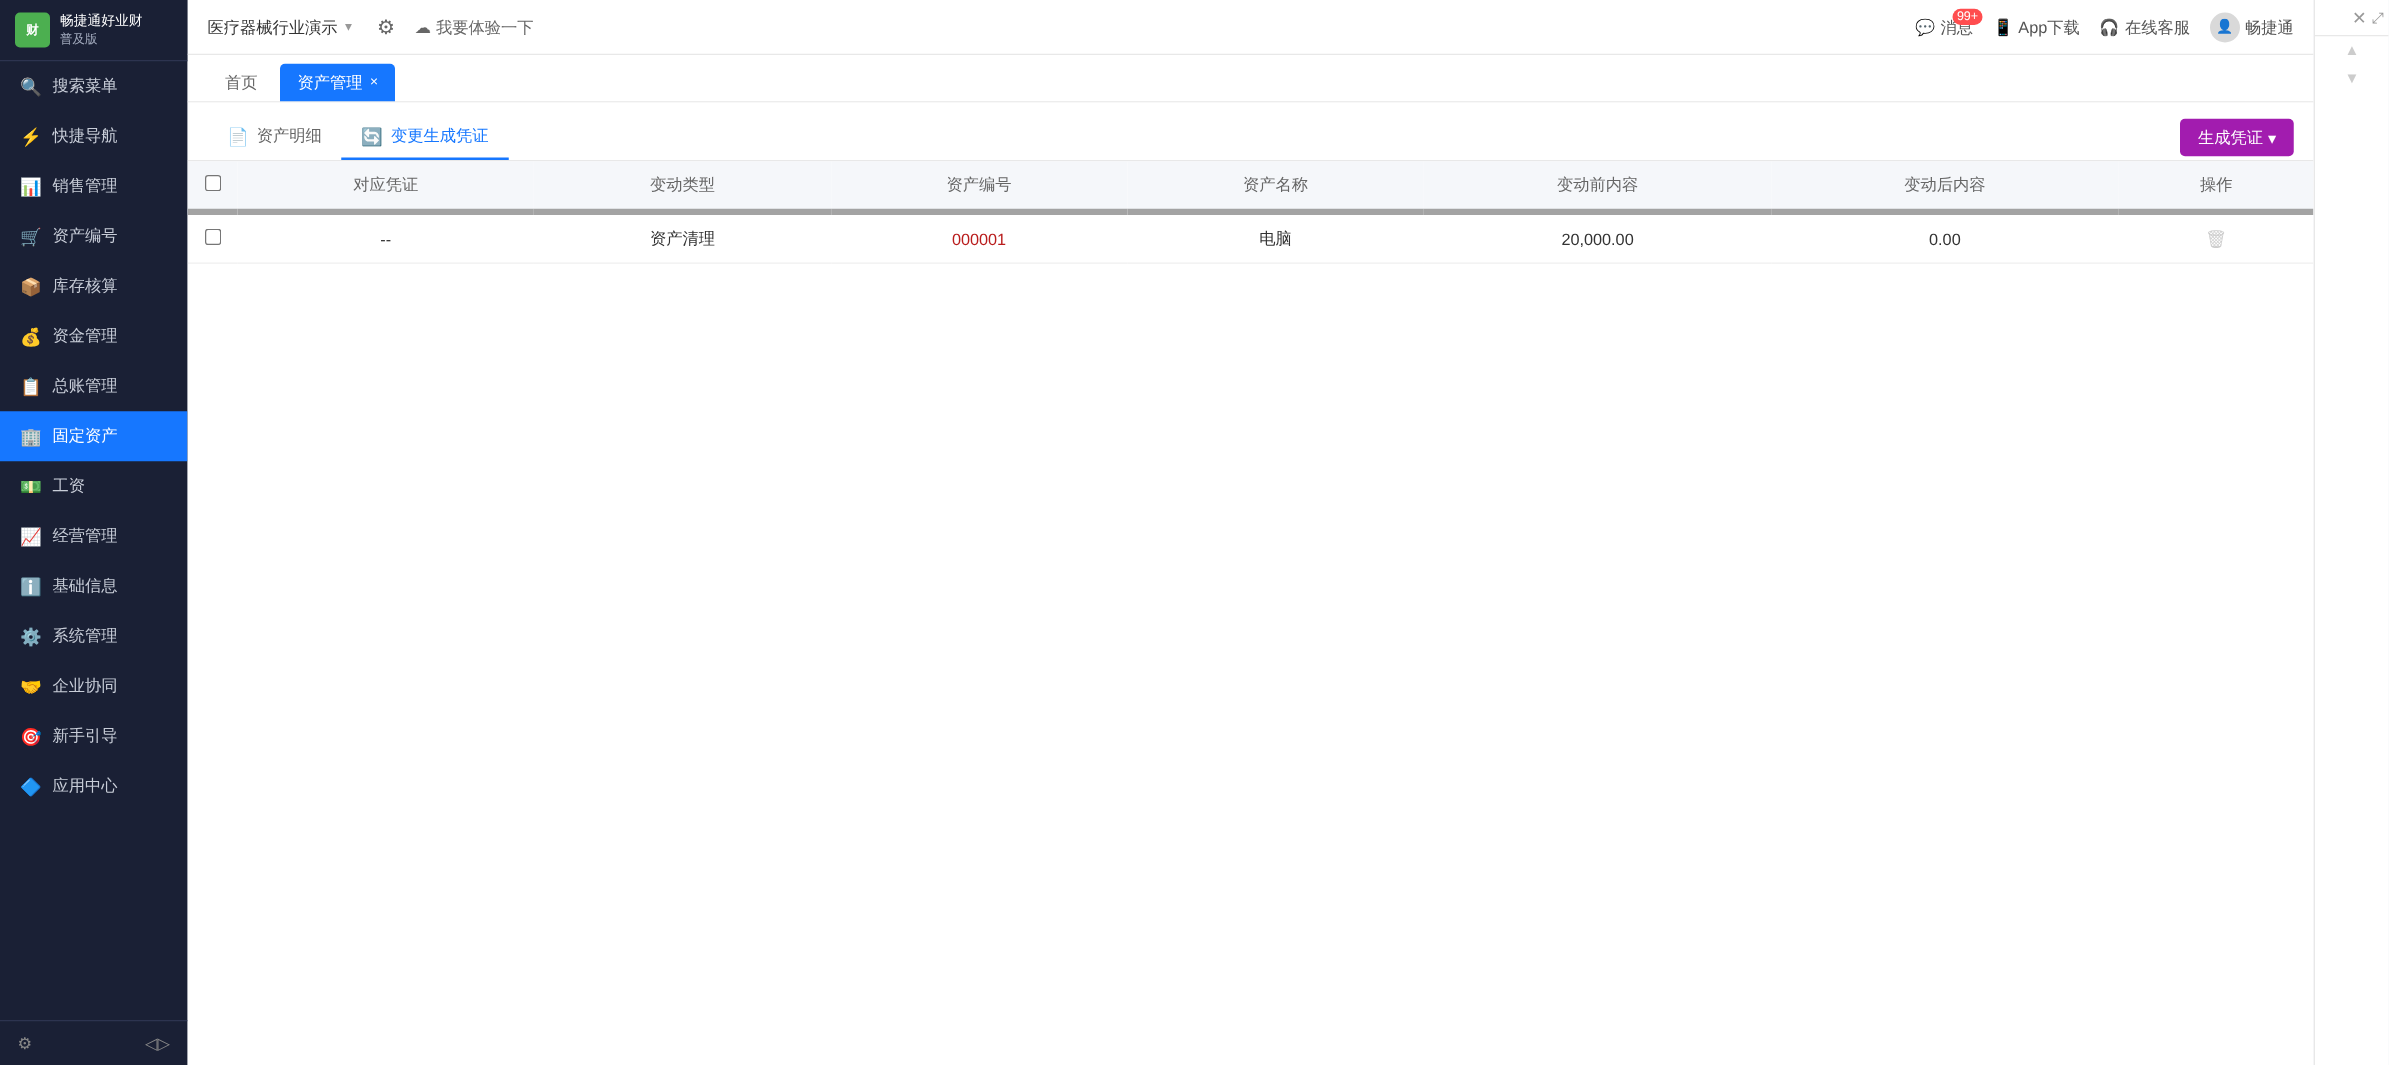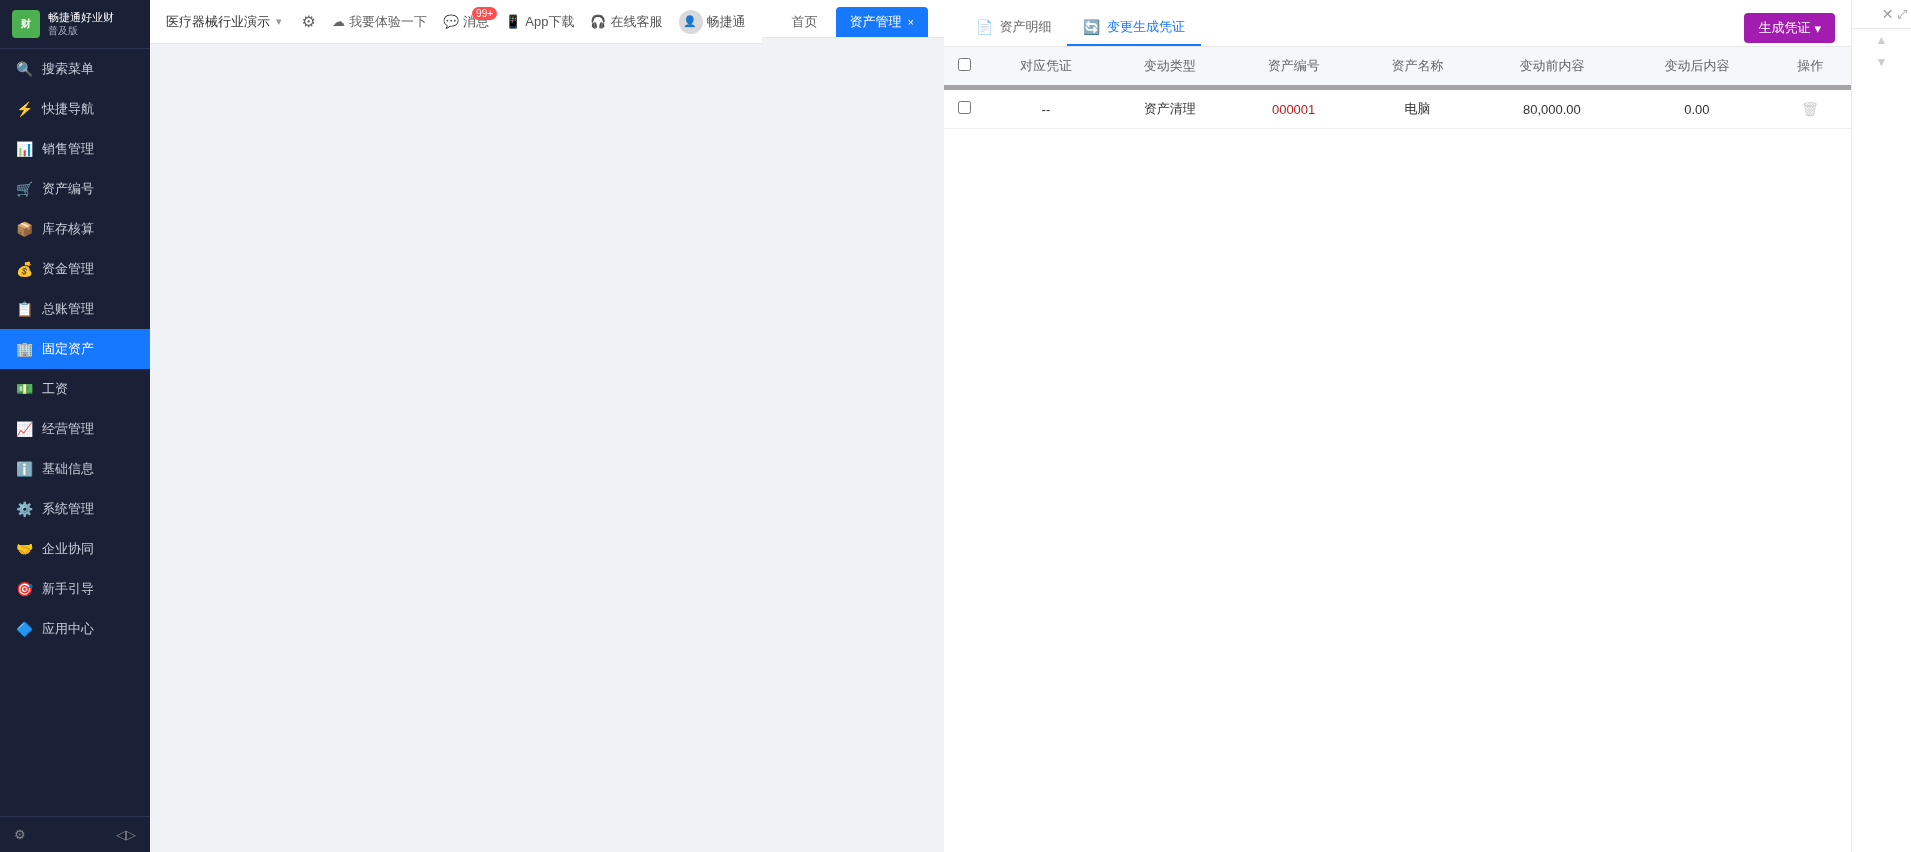--- a/index.html
+++ b/index.html
@@ -48,20 +48,21 @@
     .sidebar-bottom {
       display: flex; align-items: center; justify-content: space-between;
       padding: 10px 14px;
       border-top: 1px solid #2d3450;
     }
 
     
     .main {
       flex: 1;
       display: flex;
+      flex-direction: column;
       overflow: hidden;
     }
 
     
     .top-header {
       background: #fff;
       height: 44px;
       display: flex;
       align-items: center;
       padding: 0 16px;
@@ -450,21 +451,21 @@
         </thead>
         <tbody>
           <tr>
             <td class="checkbox-cell">
               <input type="checkbox" style="">
             </td>
             <td>--</td>
             <td>资产清理</td>
             <td style="color:#b91c1c;">000001</td>
             <td>电脑</td>
-            <td>80,000.00</td>
+            <td>20,000.00</td>
             <td>0.00</td>
             <td>
               <span class="delete-icon">🗑</span>
             </td>
           </tr>
         </tbody>
       </table>
     </div>
 
   </div>

